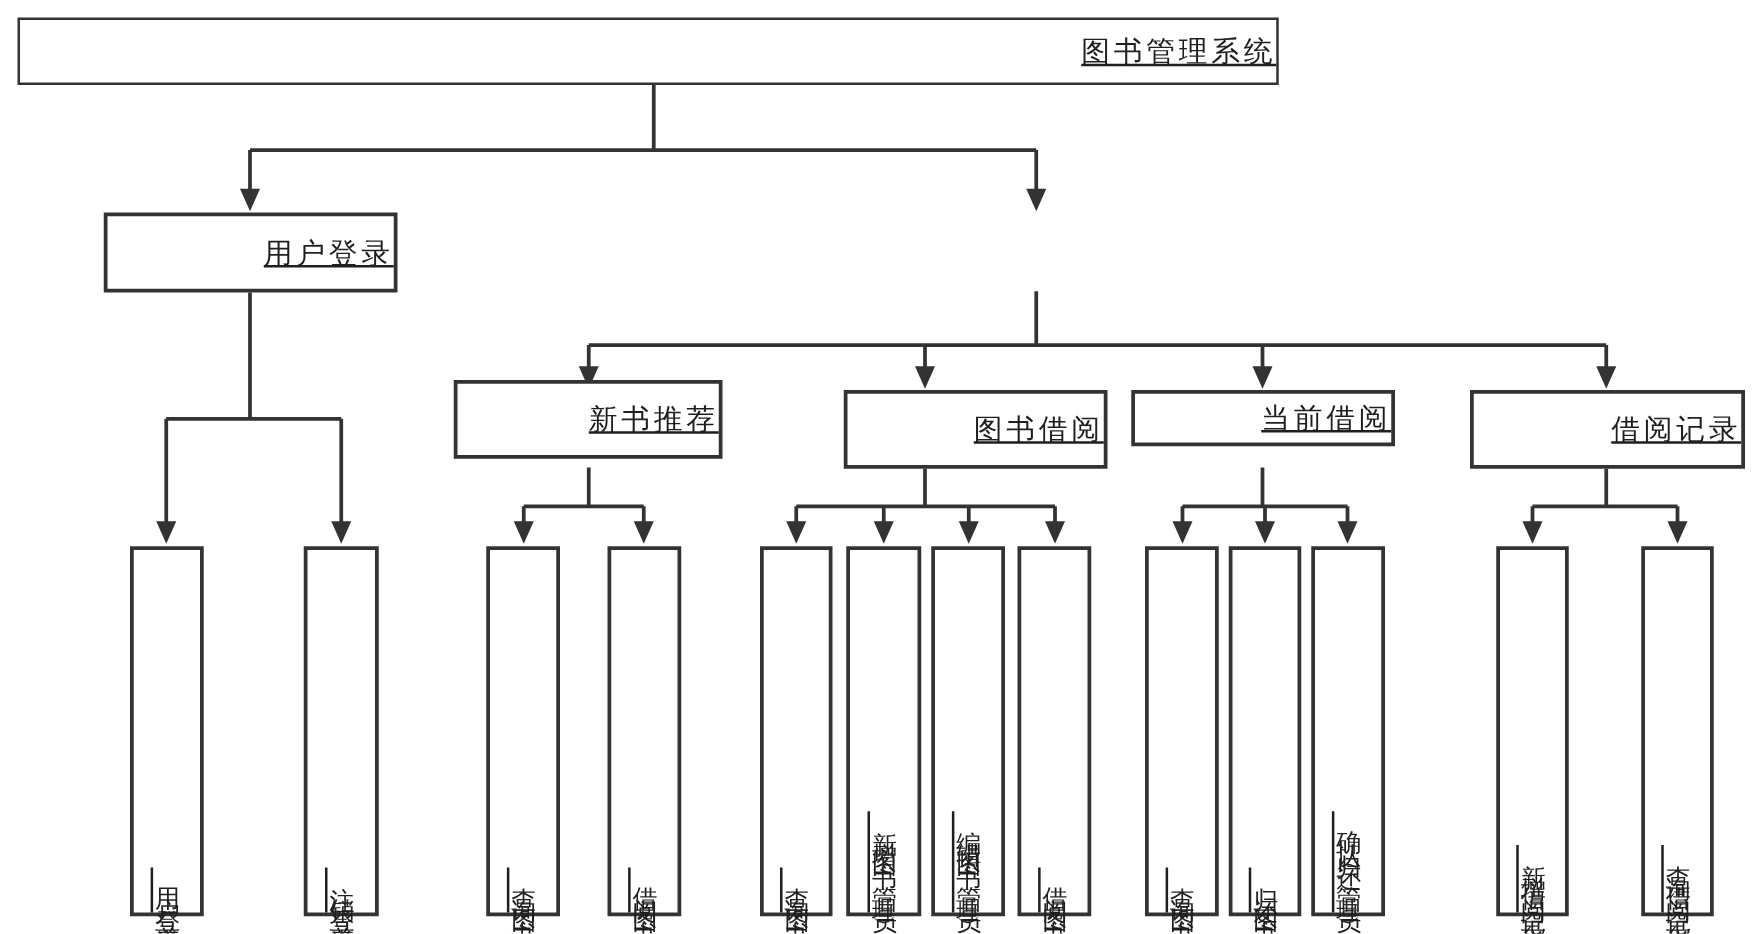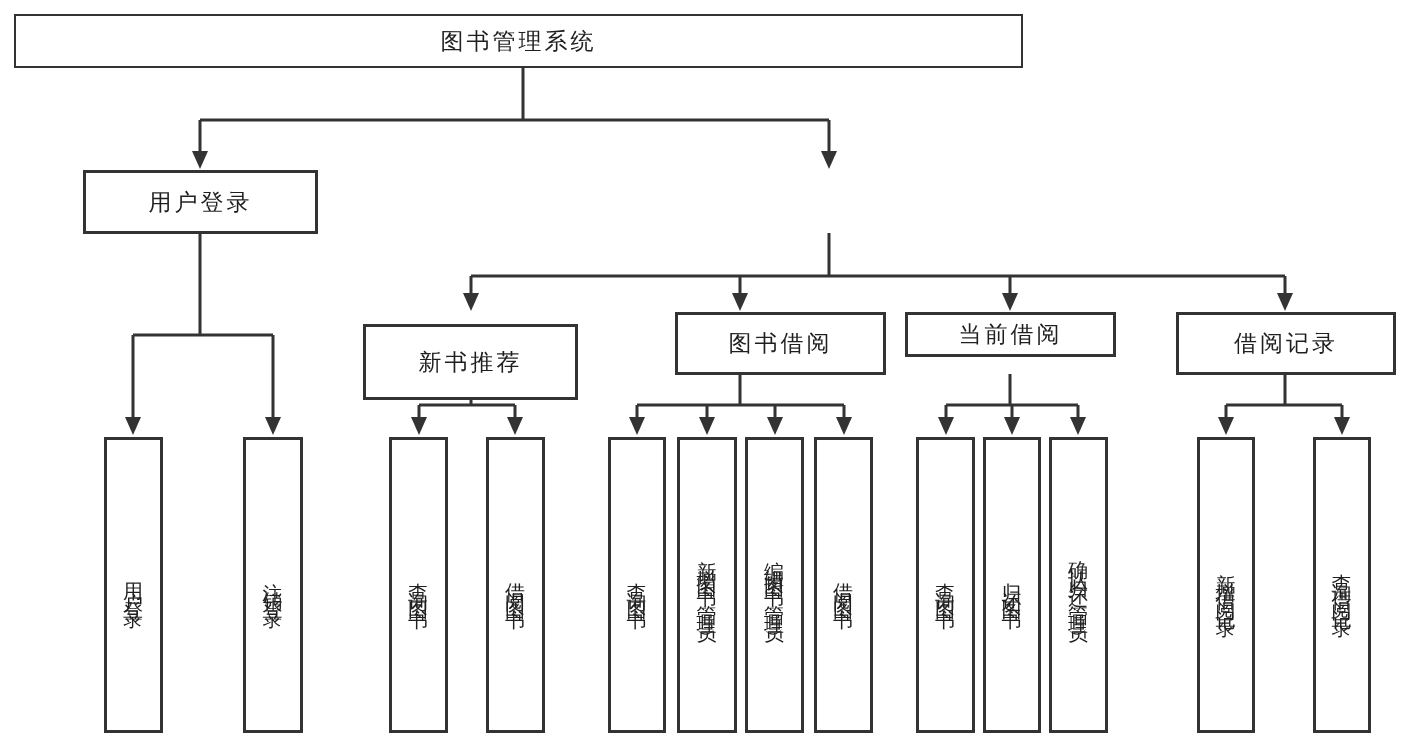--- a/index.html
+++ b/index.html
@@ -14,23 +14,24 @@
     position:absolute;left:0;top:0;width:1405px;height:747px;
     z-index:1;
   }
   .node{
     position:absolute;
     box-sizing:border-box;
     border:3px solid #333333;
     background:#ffffff;
     display:flex;
     align-items:center;
-    justify-content:center;
+    justify-content:flex-end;
     color:#1f1f1f;
     z-index:2;
+    text-decoration:underline;
   }
   .node.root{border-width:2px;}
   .h-node{
     font-size:23px;
     letter-spacing:3px;
     white-space:nowrap;
   }
   .v-node{
     writing-mode:vertical-rl;
     text-orientation:mixed;
@@ -103,21 +104,21 @@
   </svg>
 
   <div class="node root h-node" style="left:14px;top:14px;width:1009px;height:54px;">
     <span>图书管理系统</span>
   </div>
 
   <div class="node h-node" style="left:83px;top:170px;width:235px;height:64px;">
     <span>用户登录</span>
   </div>
 
-  <div class="node h-node" style="left:363px;top:324px;width:215px;height:76px;">
+  <div class="node h-node" style="left:363px;top:304px;width:215px;height:63px;">
     <span>新书推荐</span>
   </div>
   <div class="node h-node" style="left:635px;top:312px;width:211px;height:63px;margin-left:40px;">
     <span>图书借阅</span>
   </div>
   <div class="node h-node" style="left:905px;top:312px;width:211px;height:45px;">
     <span>当前借阅</span>
   </div>
   <div class="node h-node" style="left:1176px;top:312px;width:220px;height:63px;">
     <span>借阅记录</span>

